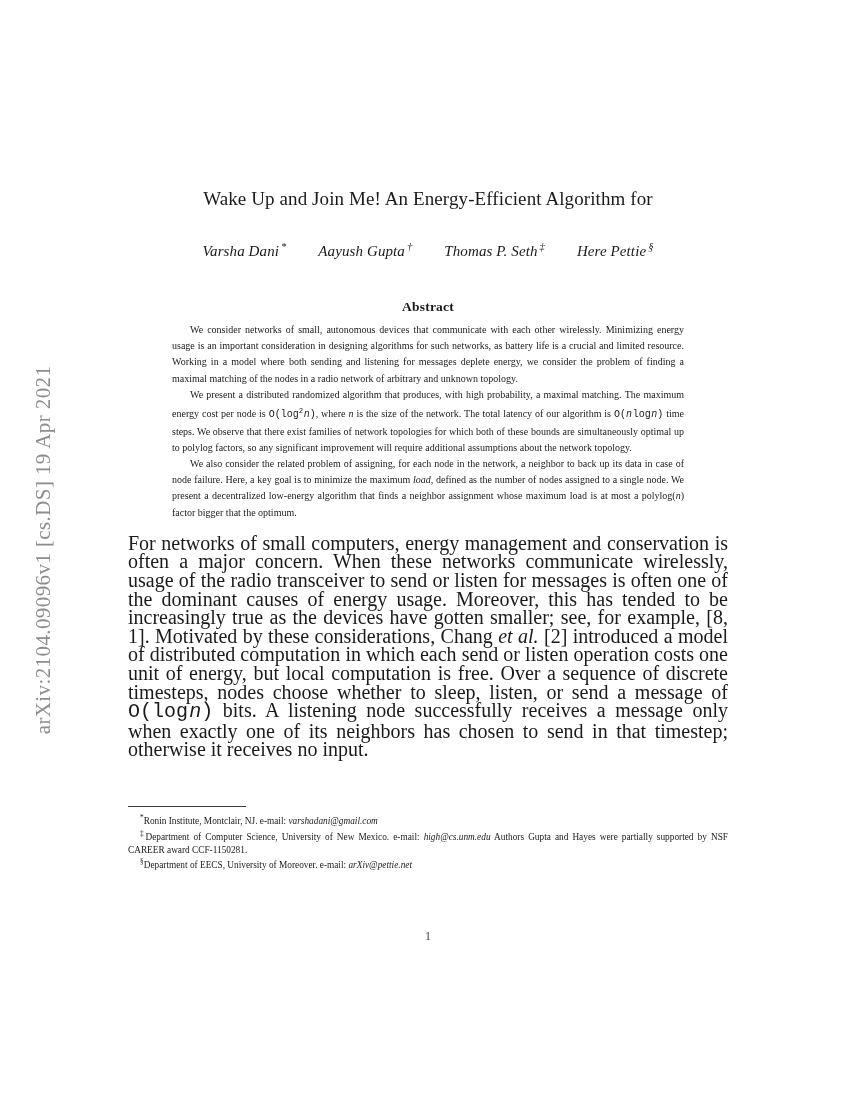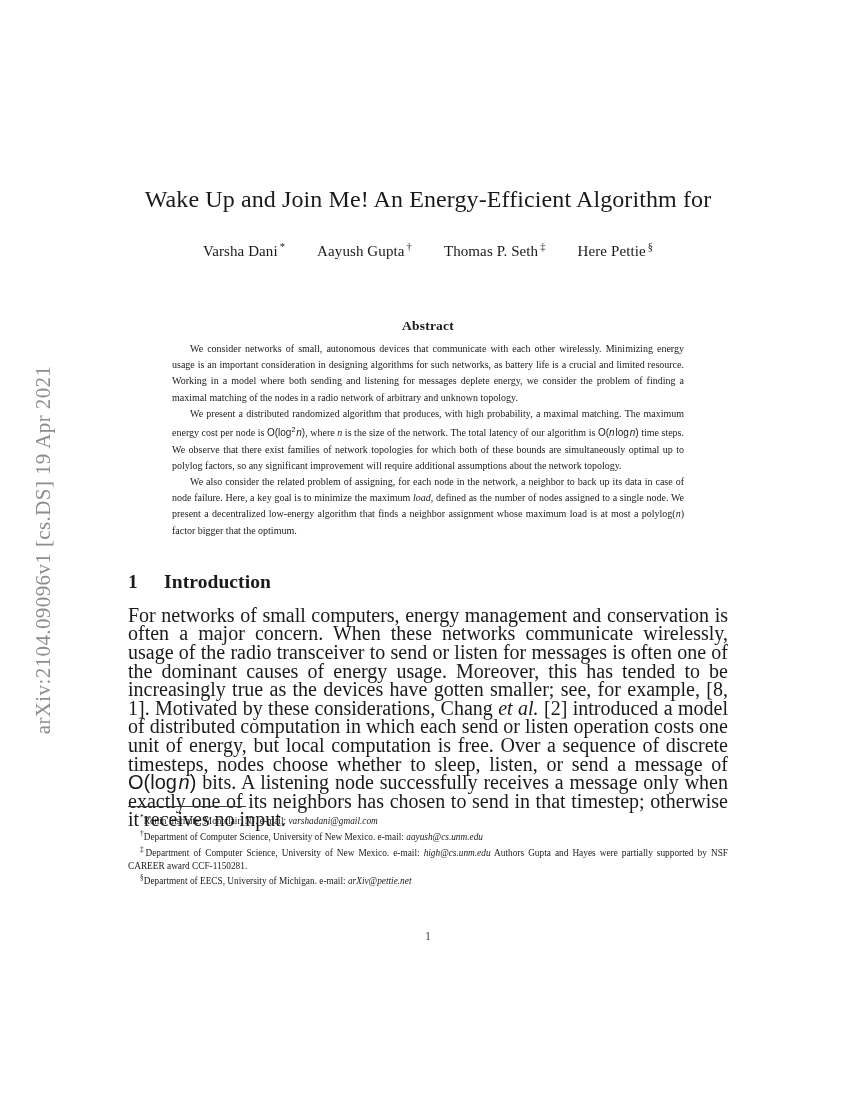--- a/index.html
+++ b/index.html
@@ -45,46 +45,47 @@
     width: 600px;
     height: 1100px;
   }
 
   
   #title-block {
     margin-top: 182px;
     text-align: center;
   }
   #title-block .title-line {
-    font-size: 24px;
+    font-size: 19px;
     line-height: 34px;
     letter-spacing: 0.1px;
   }
 
   
   #authors {
     margin-top: 25px;
     text-align: center;
     font-size: 15px;
     letter-spacing: 0.1px;
   }
   #authors .author {
     display: inline-block;
     margin: 0 16px;
     white-space: nowrap;
+    font-style: italic;
   }
   #authors .fn-mark {
     font-size: 10.5px;
     vertical-align: super;
     margin-left: 2px;
   }
 
   
   #abstract-block {
-    margin-top: 58px;
+    margin-top: 39px;
     padding: 0 44px;
   }
   #abstract-heading {
     text-align: center;
     font-weight: bold;
     font-size: 13.5px;
     margin-bottom: 7px;
     letter-spacing: 0.2px;
   }
   #abstract-block p {
@@ -151,21 +152,21 @@
     position: absolute;
     left: 0;
     top: 928px;
     width: 600px;
     text-align: center;
     font-size: 13px;
     color: #555;
   }
 
   
-  .math { font-family: Liberation Sans, sans-serif; }
+  .math { font-family: Liberation Mono, monospace; }
   .mvar { font-style: italic; }
   .mop  { font-style: normal; }
   .msup { font-size: 0.72em; vertical-align: super; font-style: normal; }
   .it   { font-style: italic; }
 </style>
 </head>
 <body>
 
 <div id="arxiv-stamp">
   <div class="stamp-text">arXiv:2104.09096v1  [cs.DS]  19 Apr 2021</div>
@@ -184,33 +185,31 @@
   <div id="abstract-block">
     <div id="abstract-heading">Abstract</div>
 
     <p>We consider networks of small, autonomous devices that communicate with each other wirelessly. Minimizing energy usage is an important consideration in designing algorithms for such networks, as battery life is a crucial and limited resource. Working in a model where both sending and listening for messages deplete energy, we consider the problem of finding a maximal matching of the nodes in a radio network of arbitrary and unknown topology.</p>
 
     <p><span>We present a distributed randomized algorithm that produces, with high probability, a maximal matching. The maximum energy cost per node is </span><span class="math"><span class="mop">O</span>(<span class="mop">log</span><span class="msup">2</span> <span class="mvar">n</span>)</span><span>, where </span><span class="mvar">n</span><span> is the size of the network. The total latency of our algorithm is </span><span class="math"><span class="mop">O</span>(<span class="mvar">n</span> <span class="mop">log</span> <span class="mvar">n</span>)</span><span> time steps. We observe that there exist families of network topologies for which both of these bounds are simultaneously optimal up to polylog factors, so any significant improvement will require additional assumptions about the network topology.</span></p>
 
     <p><span>We also consider the related problem of assigning, for each node in the network, a neighbor to back up its data in case of node failure. Here, a key goal is to minimize the maximum </span><span class="it">load</span><span>, defined as the number of nodes assigned to a single node. We present a decentralized low-energy algorithm that finds a neighbor assignment whose maximum load is at most a polylog(</span><span class="mvar">n</span><span>) factor bigger that the optimum.</span></p>
   </div>
 
-  <div id="section-intro-heading"><span class="sec-num">1</span><span>Introduction</span></div>
 
   <div id="intro-body">
     <p><span>For networks of small computers, energy management and conservation is often a major concern. When these networks communicate wirelessly, usage of the radio transceiver to send or listen for messages is often one of the dominant causes of energy usage. Moreover, this has tended to be increasingly true as the devices have gotten smaller; see, for example, [8, 1]. Motivated by these considerations, Chang </span><span class="it">et al.</span><span> [2] introduced a model of distributed computation in which each send or listen operation costs one unit of energy, but local computation is free. Over a sequence of discrete timesteps, nodes choose whether to sleep, listen, or send a message of </span><span class="math"><span class="mop">O</span>(<span class="mop">log</span> <span class="mvar">n</span>)</span><span> bits. A listening node successfully receives a message only when exactly one of its neighbors has chosen to send in that timestep; otherwise it receives no input.</span></p>
   </div>
 
   <div id="footnotes">
     <div id="footnote-rule"></div>
 
     <p class="footnote"><span class="fn-mark">*</span><span>Ronin Institute, Montclair, NJ. e-mail: </span><span class="it">varshadani@gmail.com</span><span></span></p>
 
-    <p class="footnote"><span class="fn-mark">†</span><span>Department of Computer Science, University of New Mexico. e-mail: </span><span class="it">aayush@cs.unm.edu</span><span></span></p>
 
     <p class="footnote"><span class="fn-mark">‡</span><span>Department of Computer Science, University of New Mexico. e-mail: </span><span class="it">high@cs.unm.edu</span><span> Authors Gupta and Hayes were partially supported by NSF CAREER award CCF-1150281.</span></p>
 
-    <p class="footnote"><span class="fn-mark">§</span><span>Department of EECS, University of Michigan. e-mail: </span><span class="it">arXiv@pettie.net</span><span></span></p>
+    <p class="footnote"><span class="fn-mark">§</span><span>Department of EECS, University of Moreover. e-mail: </span><span class="it">arXiv@pettie.net</span><span></span></p>
   </div>
 
   <div id="page-number">1</div>
 
 </div>
 
 </body></html>

